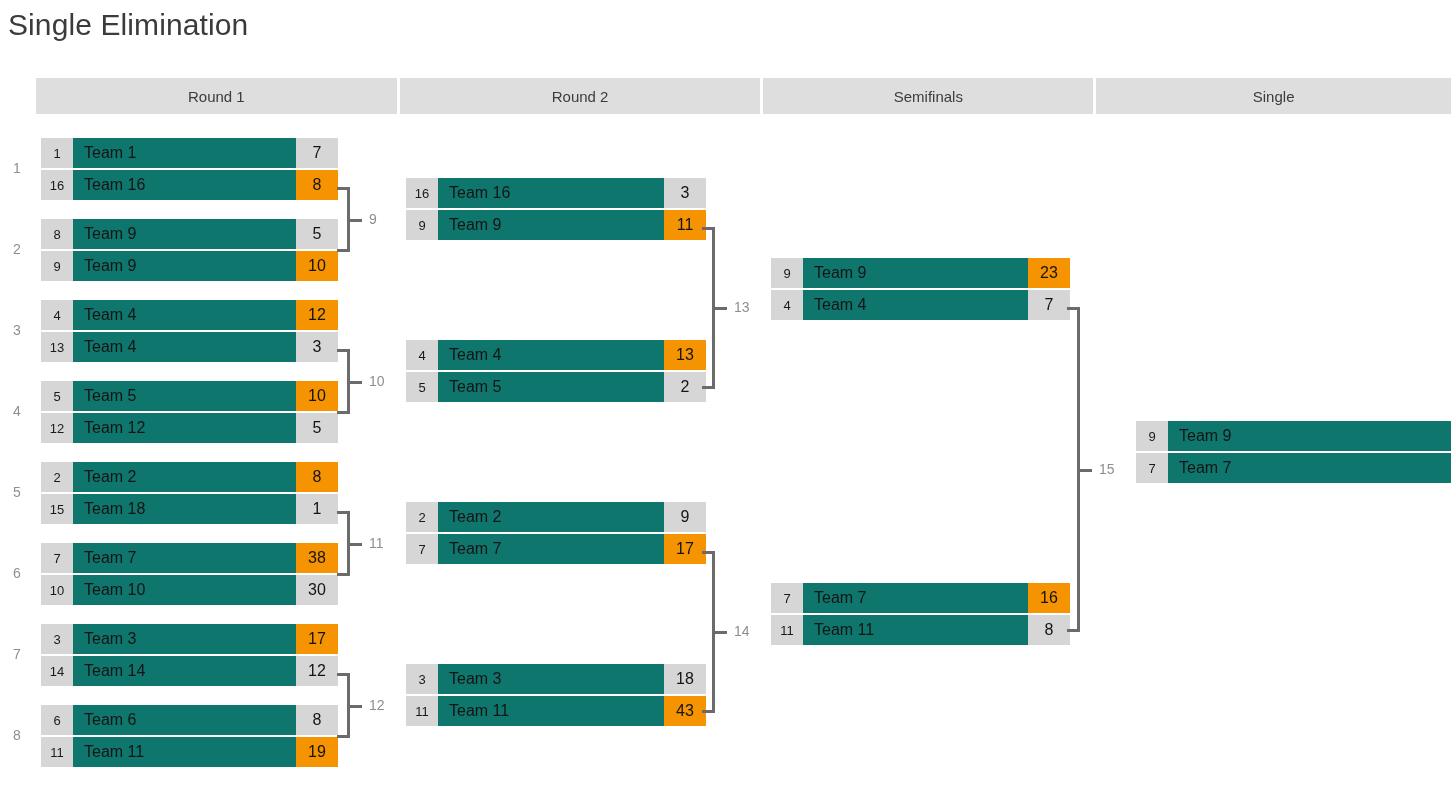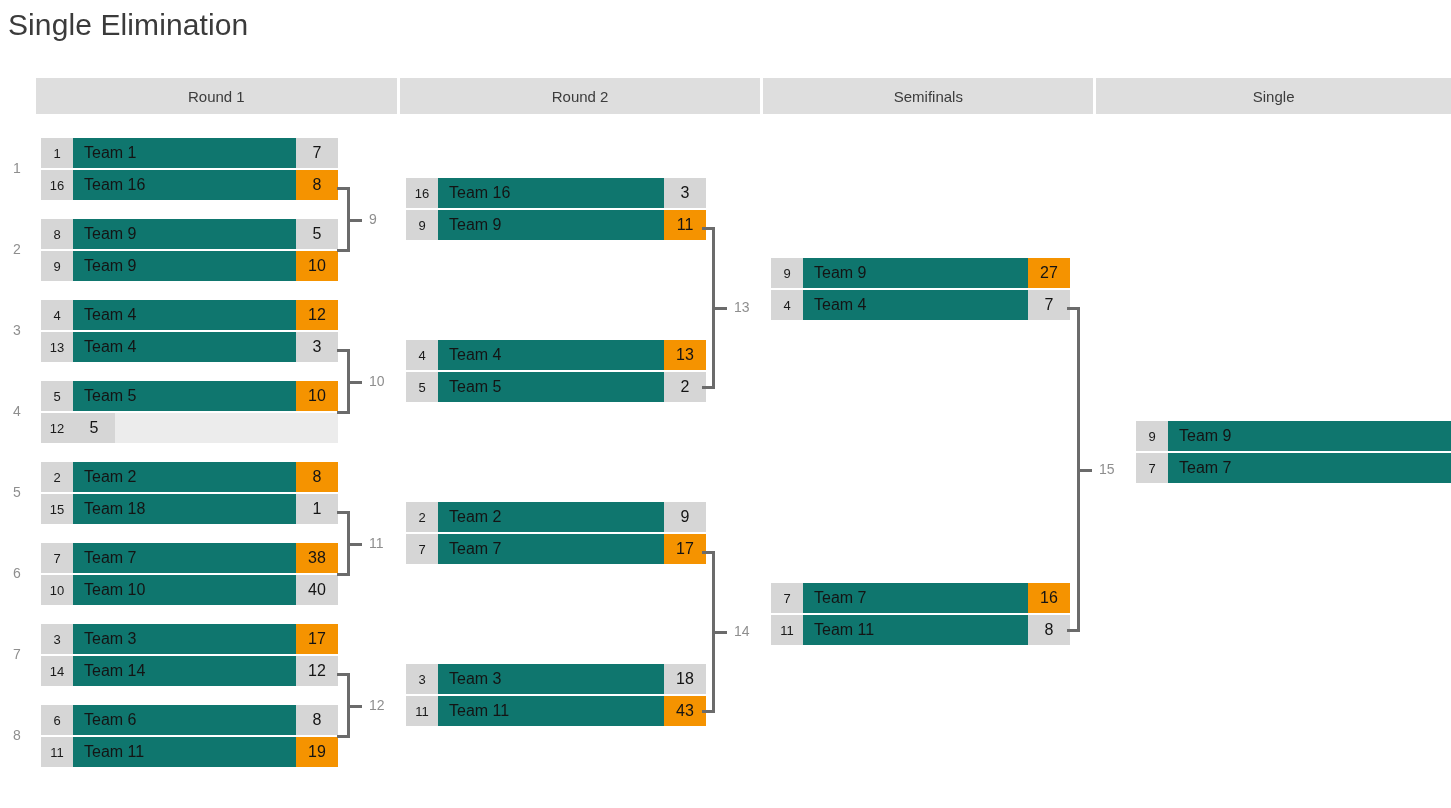--- a/index.html
+++ b/index.html
@@ -182,20 +182,21 @@
         </div>
       </div>
       <div class="match" style="left: 41px; top: 381px; width: 297px;">
         <div class="row">
           <div class="seed">5</div>
           <div class="tname">Team 5</div>
           <div class="score win">10</div>
         </div>
         <div class="row">
           <div class="seed">12</div>
+          <div class="tname">Team 12</div>
           <div class="score">5</div>
         </div>
       </div>
       <div class="match" style="left: 41px; top: 462px; width: 297px;">
         <div class="row">
           <div class="seed">2</div>
           <div class="tname">Team 2</div>
           <div class="score win">8</div>
         </div>
         <div class="row">
@@ -206,21 +207,21 @@
       </div>
       <div class="match" style="left: 41px; top: 543px; width: 297px;">
         <div class="row">
           <div class="seed">7</div>
           <div class="tname">Team 7</div>
           <div class="score win">38</div>
         </div>
         <div class="row">
           <div class="seed">10</div>
           <div class="tname">Team 10</div>
-          <div class="score">40</div>
+          <div class="score">30</div>
         </div>
       </div>
       <div class="match" style="left: 41px; top: 624px; width: 297px;">
         <div class="row">
           <div class="seed">3</div>
           <div class="tname">Team 3</div>
           <div class="score win">17</div>
         </div>
         <div class="row">
           <div class="seed">14</div>
@@ -285,21 +286,21 @@
         <div class="row">
           <div class="seed">11</div>
           <div class="tname">Team 11</div>
           <div class="score win">43</div>
         </div>
       </div>
       <div class="match" style="left: 771px; top: 258px; width: 299px;">
         <div class="row">
           <div class="seed">9</div>
           <div class="tname">Team 9</div>
-          <div class="score win">27</div>
+          <div class="score win">23</div>
         </div>
         <div class="row">
           <div class="seed">4</div>
           <div class="tname">Team 4</div>
           <div class="score">7</div>
         </div>
       </div>
       <div class="match" style="left: 771px; top: 583px; width: 299px;">
         <div class="row">
           <div class="seed">7</div>

